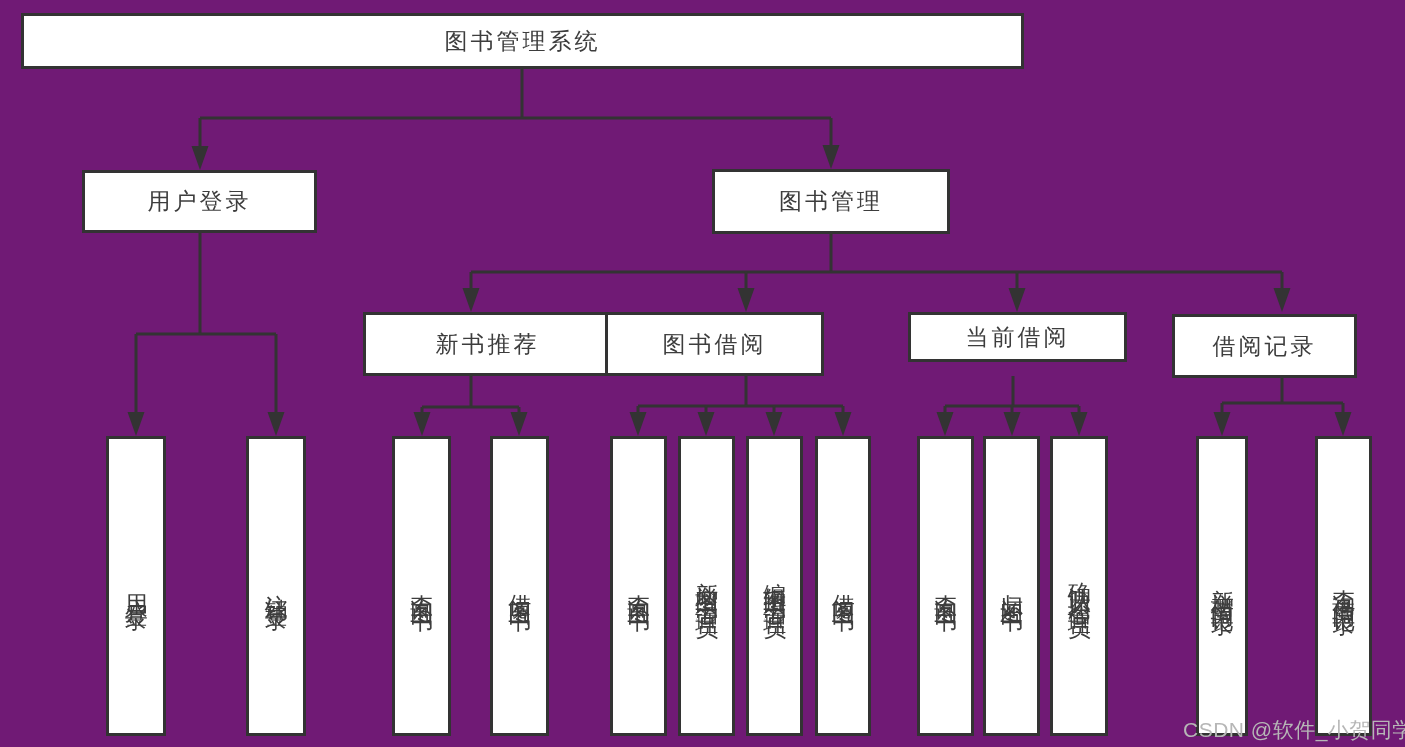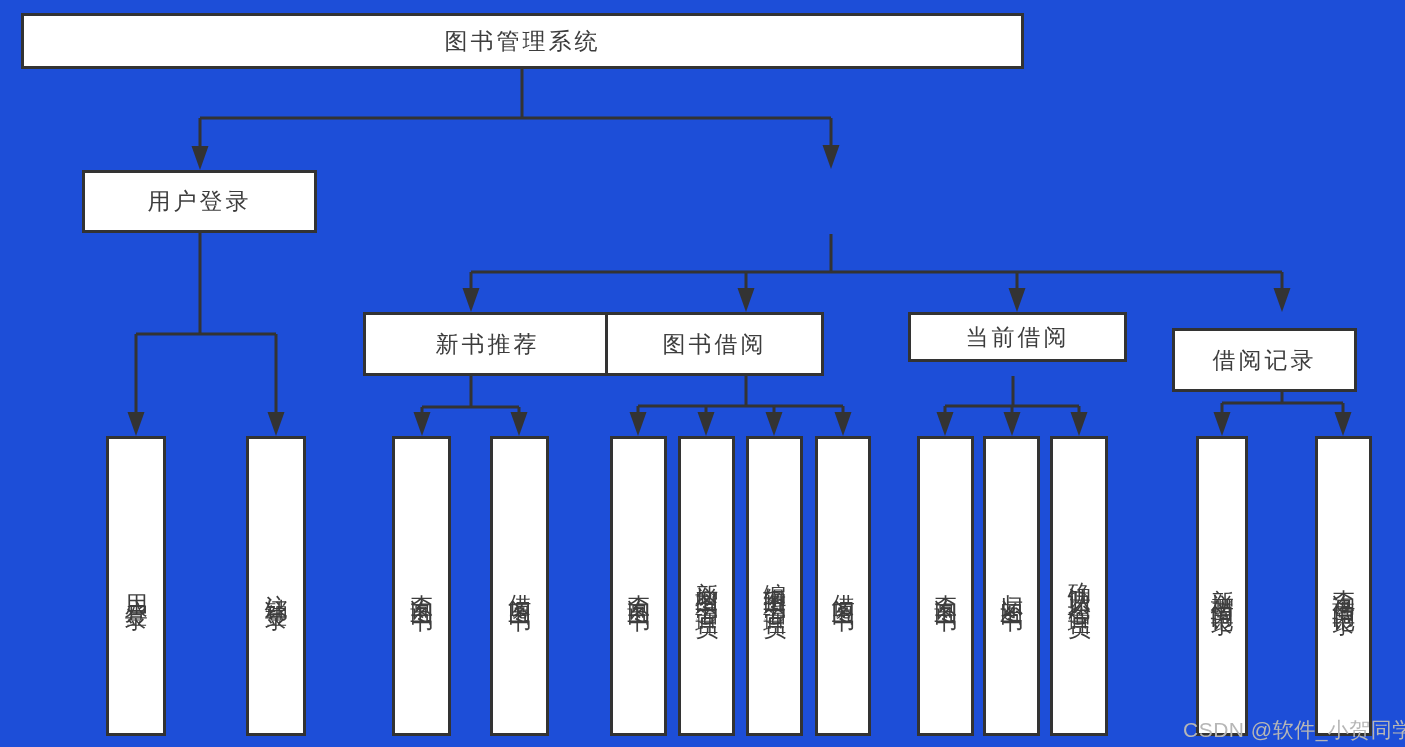--- a/index.html
+++ b/index.html
@@ -1,17 +1,17 @@
 <!DOCTYPE html>
 <html><head>
 <meta charset="utf-8">
 <style>
   html,body{margin:0;padding:0;background:#ffffff;}
   .stage{
-    position:relative;width:1405px;height:747px;background:#1d4ed8;
+    position:relative;width:1405px;height:747px;background:#701a75;
     font-family:"Liberation Sans","DejaVu Sans",sans-serif;overflow:hidden;
   }
   .wires{position:absolute;left:0;top:0;z-index:1;}
   .node{
     position:absolute;z-index:2;box-sizing:border-box;
     border:3px solid #333333;background:#ffffff;
     display:flex;align-items:center;justify-content:center;
     font-size:23px;letter-spacing:3px;color:#3d3d3d;white-space:nowrap;
   }
   .leaf{
@@ -109,31 +109,34 @@
     </g>
   </svg>
 
   <div class="node" style="left:21px;top:13px;width:1003px;height:56px">
     <span>图书管理系统</span>
   </div>
 
   <div class="node" style="left:82px;top:170px;width:235px;height:63px">
     <span>用户登录</span>
   </div>
+  <div class="node" style="left:712px;top:169px;width:238px;height:65px">
+    <span>图书管理</span>
+  </div>
 
   <div class="node" style="left:363px;top:312px;width:249px;height:64px">
     <span>新书推荐</span>
   </div>
   <div class="node" style="left:605px;top:312px;width:219px;height:64px">
     <span>图书借阅</span>
   </div>
   <div class="node" style="left:908px;top:312px;width:219px;height:50px">
     <span>当前借阅</span>
   </div>
-  <div class="node" style="left:1172px;top:328px;width:185px;height:64px">
+  <div class="node" style="left:1172px;top:314px;width:185px;height:64px">
     <span>借阅记录</span>
   </div>
 
   <div class="leaf" style="left:106px;width:60px">
     <span class="vtext">用户登录</span>
   </div>
   <div class="leaf" style="left:246px;width:60px">
     <span class="vtext">注销登录</span>
   </div>
   <div class="leaf" style="left:392px;width:59px">

